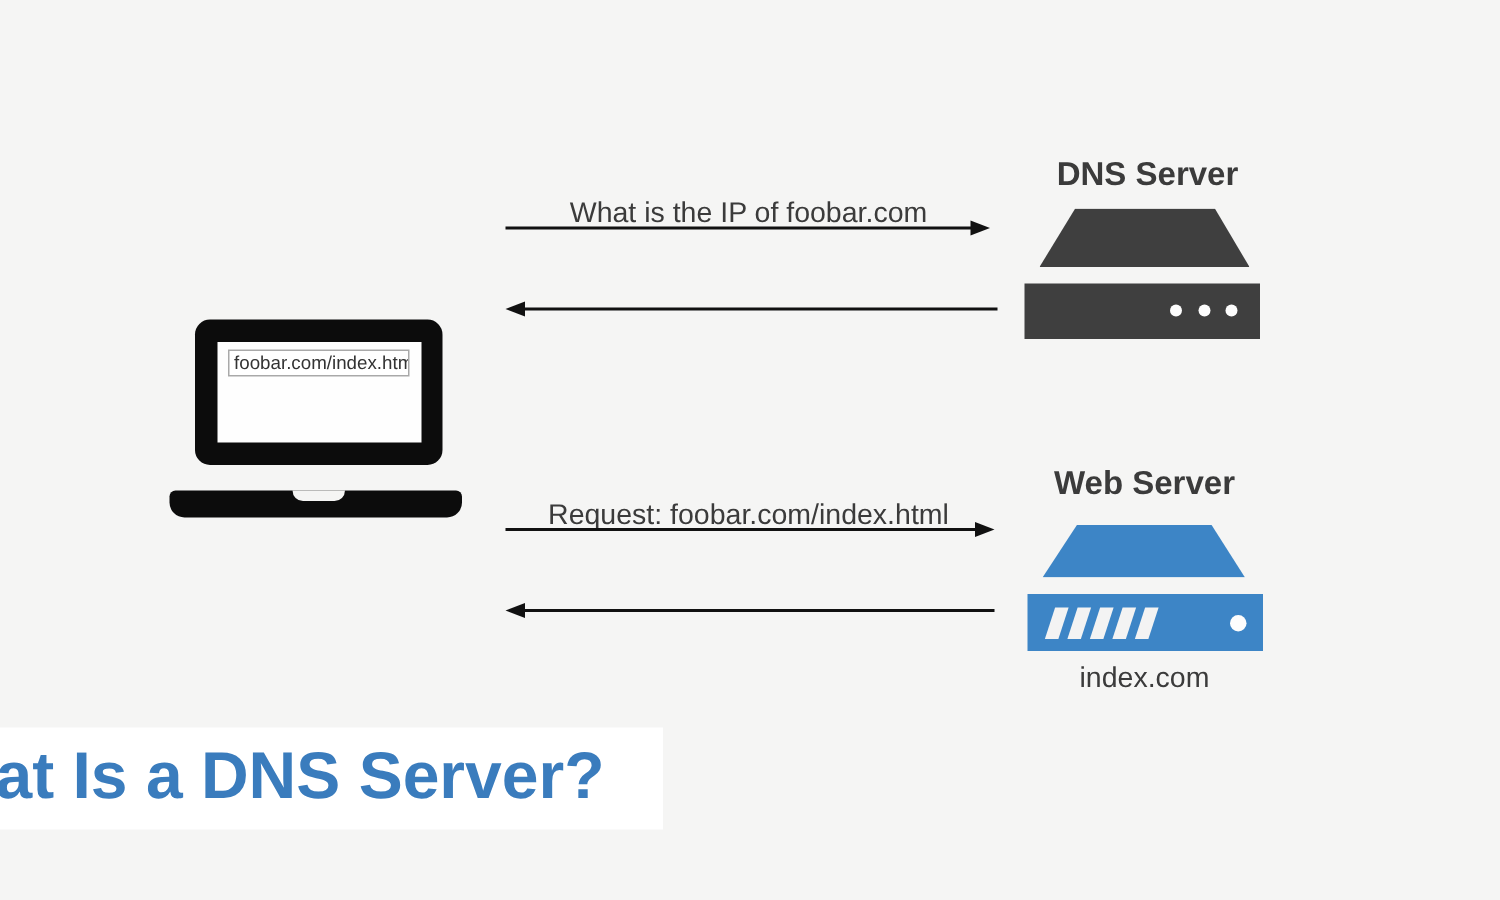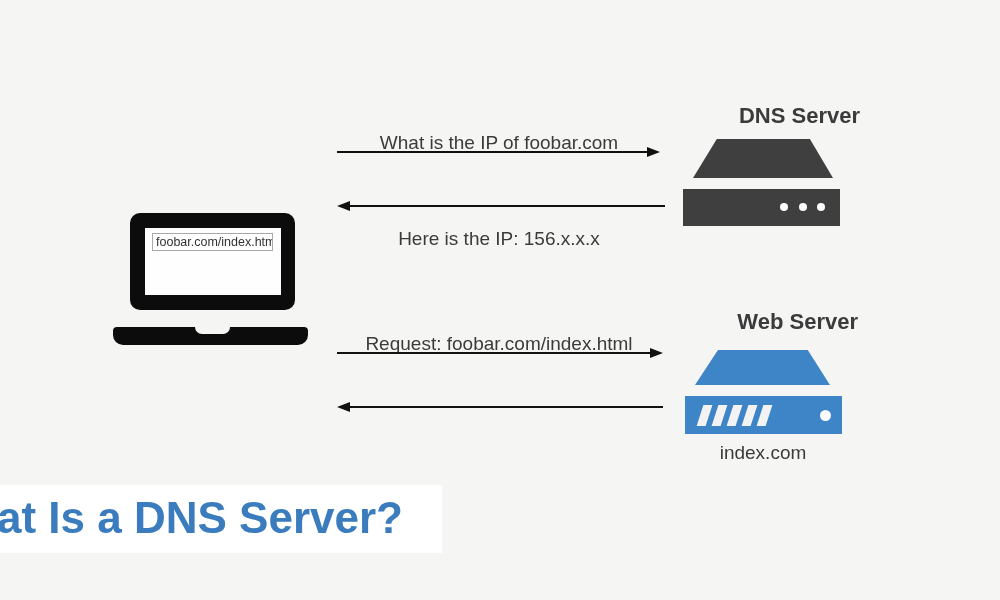--- a/index.html
+++ b/index.html
@@ -46,21 +46,21 @@
   #arrow-web-request .line{left:0;width:314px;}
   #arrow-web-response{left:337px;top:401px;width:326px;}
   #arrow-web-response .line{left:12px;width:314px;}
 
   #label-dns-request{top:120px;}
   #label-dns-response{top:216px;}
   #label-web-request{top:321px;text-align:center;}
   #label-web-response{top:417px;}
 
   
-  .server-title{position:absolute;width:190px;text-align:right;
+  .server-title{position:absolute;width:190px;text-align:center;
     font-size:22px;font-weight:bold;color:var(--text-dark);}
   #dns-title{left:670px;top:103px;}
   #web-title{left:668px;top:309px;}
 
   .server-top{position:absolute;clip-path:polygon(17% 0,83.5% 0,100% 100%,0 100%);}
   #dns-top{left:693px;top:139px;width:140px;height:39px;background:var(--server-gray);}
   #web-top{left:695px;top:350px;width:135px;height:35px;background:var(--server-blue);}
 
   .server-body{position:absolute;}
   #dns-body{left:683px;top:189px;width:157px;height:37px;background:var(--server-gray);}
@@ -99,21 +99,20 @@
   <div class="arrow-label" id="label-dns-request">What is the IP of foobar.com</div>
   <div class="arrow" id="arrow-dns-request">
     <div class="line"></div>
     <div class="head-right"></div>
   </div>
 
   <div class="arrow" id="arrow-dns-response">
     <div class="line"></div>
     <div class="head-left"></div>
   </div>
-  <div class="arrow-label" id="label-dns-response">Here is the IP: 156.x.x.x</div>
 
   <div class="arrow-label" id="label-web-request">Request: foobar.com/index.html</div>
   <div class="arrow" id="arrow-web-request">
     <div class="line"></div>
     <div class="head-right"></div>
   </div>
 
   <div class="arrow" id="arrow-web-response">
     <div class="line"></div>
     <div class="head-left"></div>

